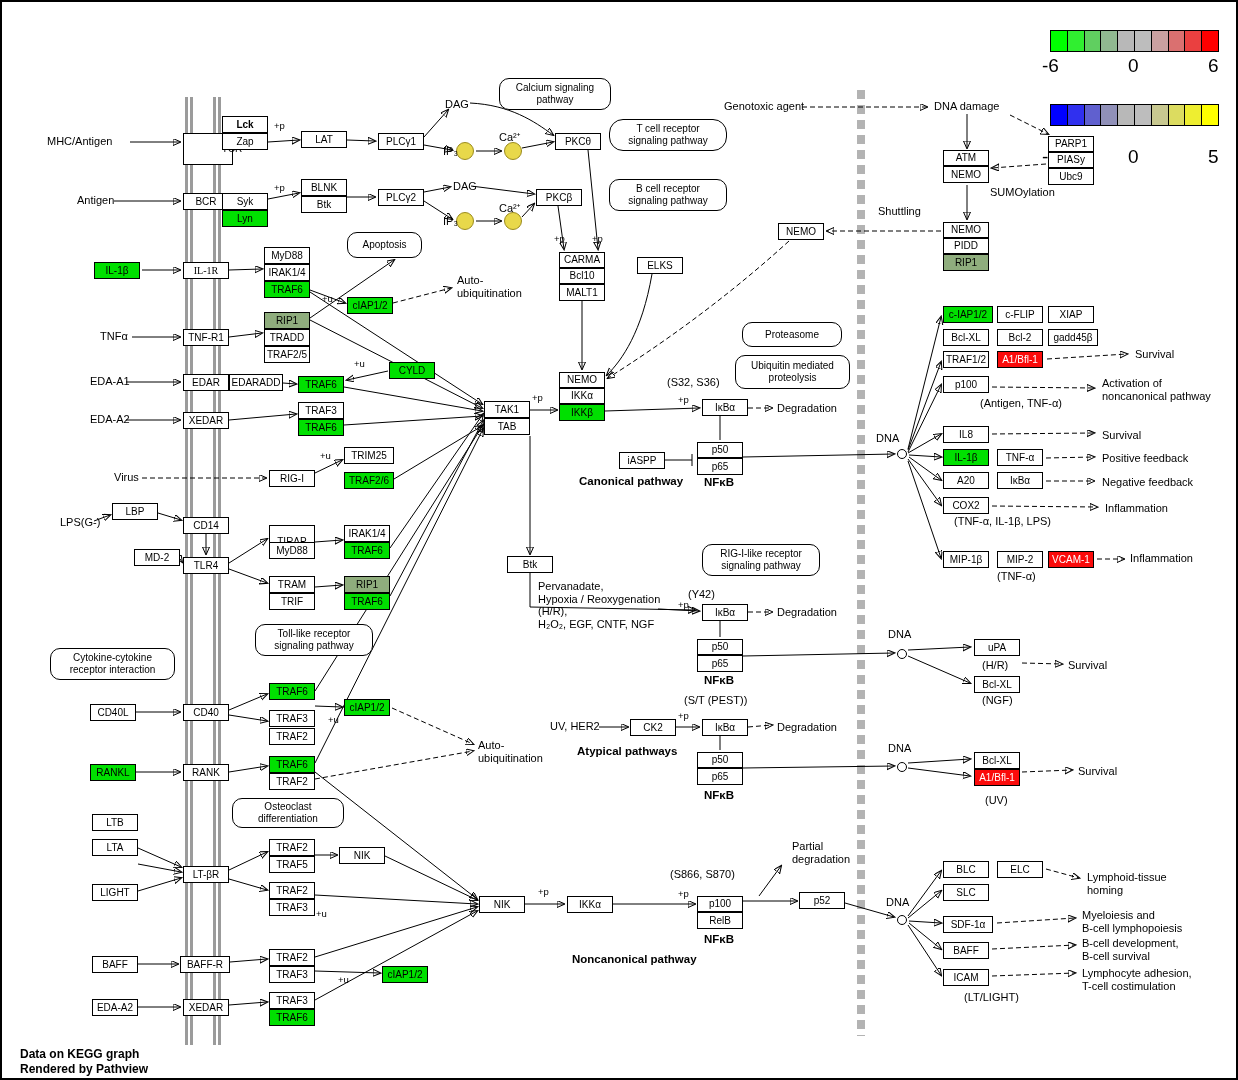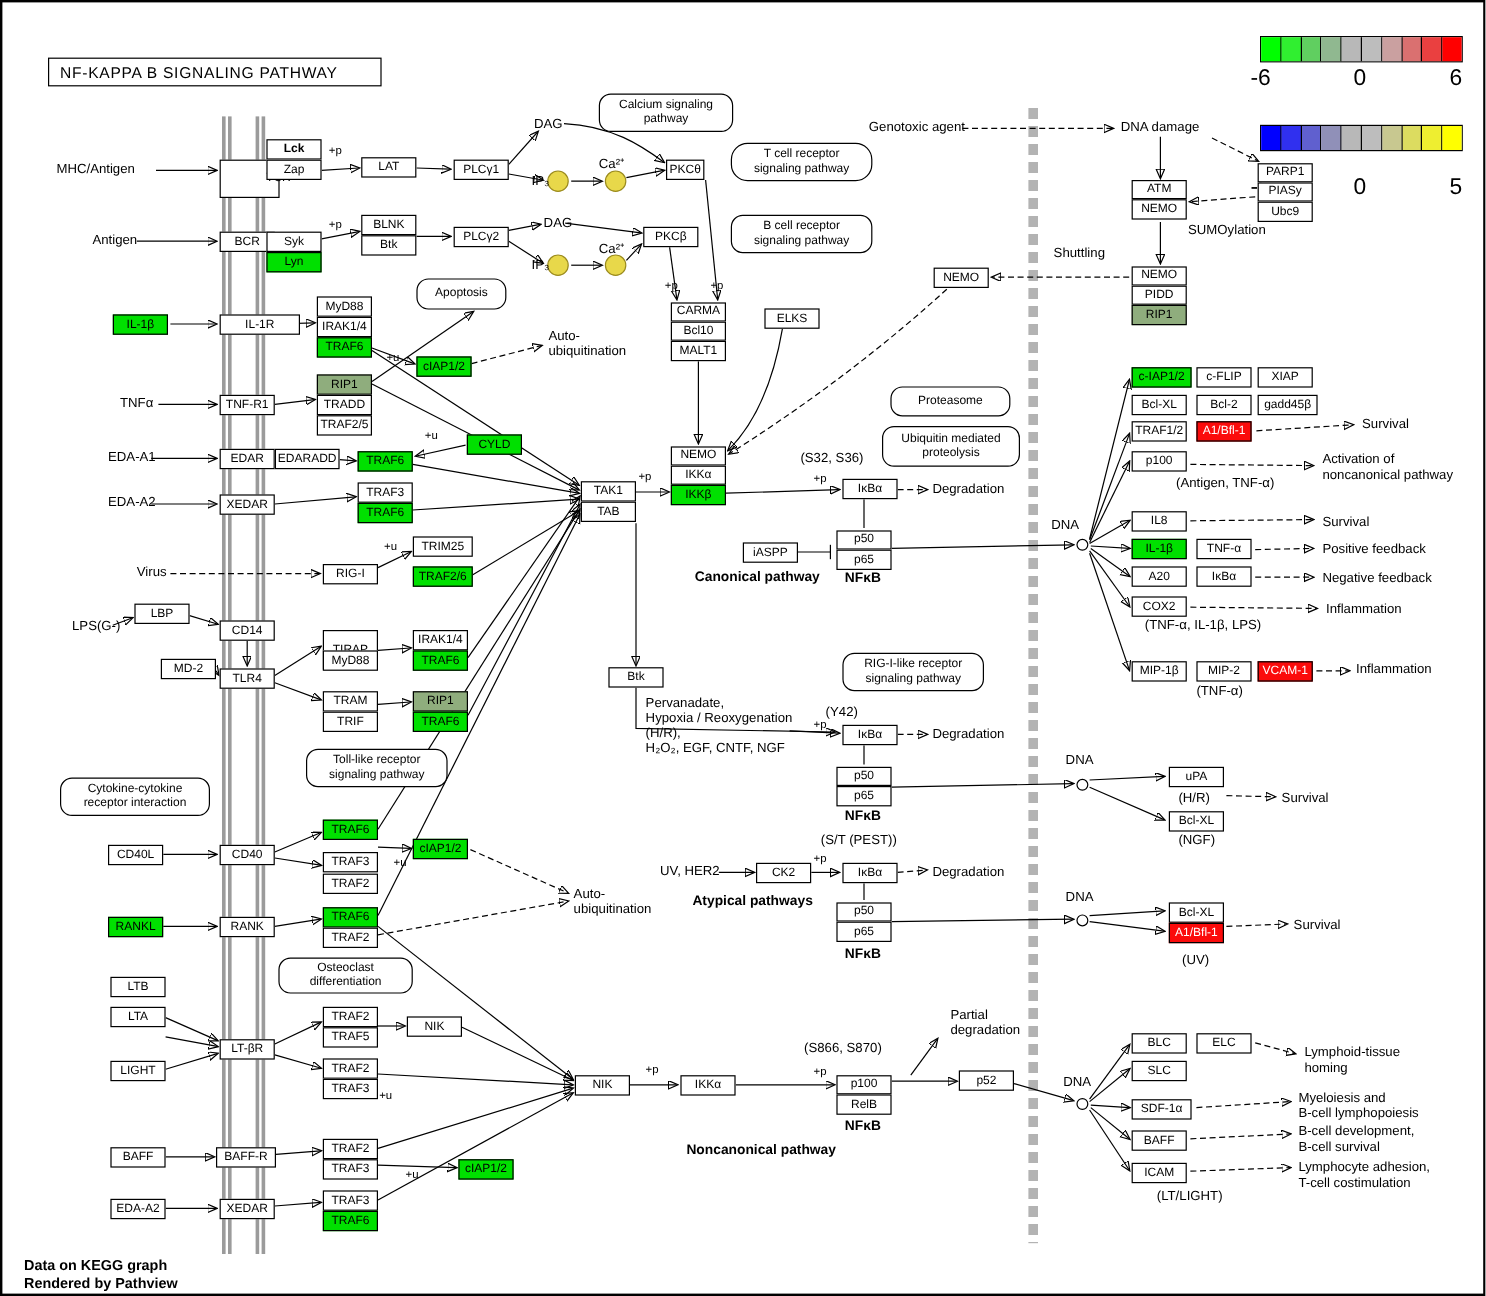--- a/index.html
+++ b/index.html
@@ -182,21 +182,20 @@
     </g>
     <g class="pl">
       <path d="M718,414 L718,438"></path>
         <path d="M663,458 L690,458"></path>
         <path d="M690,452 L690,464"></path>
       <path d="M718,619 L718,635"></path>
         <path d="M718,734 L718,748"></path>
     </g>
   </svg>
 
-  <div class="node title" style="left:38px;top:46px;width:278px;height:24px">NF-KAPPA B  SIGNALING PATHWAY</div>
 
   <div id="scale1" class="scale-row" style="left:1048px;top:28px">
       <div class="cell" style="background: rgb(0, 255, 0);"></div>
       <div class="cell" style="background: rgb(48, 239, 48);"></div>
       <div class="cell" style="background: rgb(96, 207, 96);"></div>
       <div class="cell" style="background: rgb(144, 184, 144);"></div>
       <div class="cell" style="background: rgb(184, 184, 184);"></div>
       <div class="cell" style="background: rgb(189, 189, 189);"></div>
       <div class="cell" style="background: rgb(202, 160, 160);"></div>
       <div class="cell" style="background: rgb(218, 112, 112);"></div>
@@ -228,21 +227,21 @@
       <div class="node gene" style="left: 220px; top: 114px; width: 46px; height: 17px; font-weight: bold;">Lck</div>
       <div class="node gene" style="left: 220px; top: 131px; width: 46px; height: 17px;">Zap</div>
       <div class="node small" style="left: 272px; top: 118px;">+p</div>
       <div class="node gene" style="left: 299px; top: 129px; width: 46px; height: 17px;">LAT</div>
       <div class="node gene" style="left: 376px; top: 131px; width: 46px; height: 17px;">PLCγ1</div>
       <div class="node text" style="left: 443px; top: 96px;">DAG</div>
       <div class="node text" style="left: 441px; top: 143px;">IP₃</div>
       <div class="node circle" style="left: 454px; top: 140px; width: 18px; height: 18px;"></div>
       <div class="node text" style="left: 497px; top: 129px;">Ca²⁺</div>
       <div class="node circle" style="left: 502px; top: 140px; width: 18px; height: 18px;"></div>
-      <div class="node gene" style="left: 553px; top: 131px; width: 32px; height: 17px;">PKCθ</div>
+      <div class="node gene" style="left: 553px; top: 131px; width: 46px; height: 17px;">PKCθ</div>
       <div class="node rounded" style="left: 497px; top: 76px; width: 112px; height: 32px;">Calcium signaling
 pathway</div>
       <div class="node rounded" style="left: 607px; top: 117px; width: 118px; height: 32px; border-radius: 14px;">T cell receptor
 signaling pathway</div>
       <div class="node rounded" style="left: 607px; top: 177px; width: 118px; height: 32px;">B cell receptor
 signaling pathway</div>
       <div class="node text" style="left: 75px; top: 192px;">Antigen</div>
       <div class="node gene" style="left: 181px; top: 191px; width: 46px; height: 17px;">BCR</div>
       <div class="node gene" style="left: 220px; top: 191px; width: 46px; height: 17px;">Syk</div>
       <div class="node gene green" style="left: 220px; top: 208px; width: 46px; height: 17px;">Lyn</div>
@@ -251,21 +250,21 @@
       <div class="node gene" style="left: 299px; top: 194px; width: 46px; height: 17px;">Btk</div>
       <div class="node gene" style="left: 376px; top: 187px; width: 46px; height: 17px;">PLCγ2</div>
       <div class="node text" style="left: 451px; top: 178px;">DAG</div>
       <div class="node text" style="left: 441px; top: 213px;">IP₃</div>
       <div class="node circle" style="left: 454px; top: 210px; width: 18px; height: 18px;"></div>
       <div class="node text" style="left: 497px; top: 200px;">Ca²⁺</div>
       <div class="node circle" style="left: 502px; top: 210px; width: 18px; height: 18px;"></div>
       <div class="node gene" style="left: 534px; top: 187px; width: 46px; height: 17px;">PKCβ</div>
       <div class="node rounded" style="left: 345px; top: 230px; width: 75px; height: 26px;">Apoptosis</div>
       <div class="node gene green" style="left: 92px; top: 260px; width: 46px; height: 17px;">IL-1β</div>
-      <div class="node gene" style="left: 181px; top: 260px; width: 67px; height: 17px;">IL-1R</div>
+      <div class="node gene" style="left: 181px; top: 260px; width: 46px; height: 17px; font-family: Liberation Serif, serif;">IL-1R</div>
       <div class="node gene" style="left: 262px; top: 245px; width: 46px; height: 17px;">MyD88</div>
       <div class="node gene" style="left: 262px; top: 262px; width: 46px; height: 17px;">IRAK1/4</div>
       <div class="node gene green" style="left: 262px; top: 279px; width: 46px; height: 17px;">TRAF6</div>
       <div class="node small" style="left: 320px; top: 291px;">+u</div>
       <div class="node gene green" style="left: 345px; top: 295px; width: 46px; height: 17px;">cIAP1/2</div>
       <div class="node text" style="left: 455px; top: 272px;">Auto-
 ubiquitination</div>
       <div class="node gene sage" style="left: 262px; top: 310px; width: 46px; height: 17px;">RIP1</div>
       <div class="node gene" style="left: 262px; top: 327px; width: 46px; height: 17px;">TRADD</div>
       <div class="node gene" style="left: 262px; top: 344px; width: 46px; height: 17px;">TRAF2/5</div>

